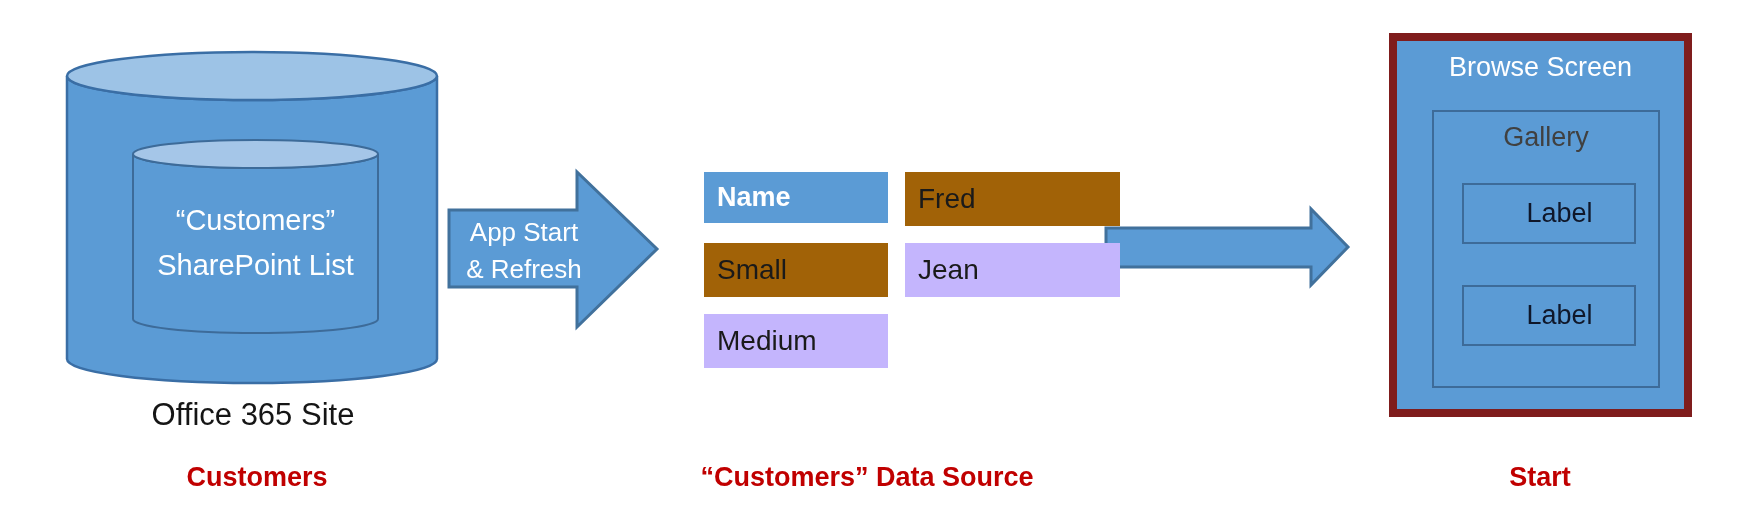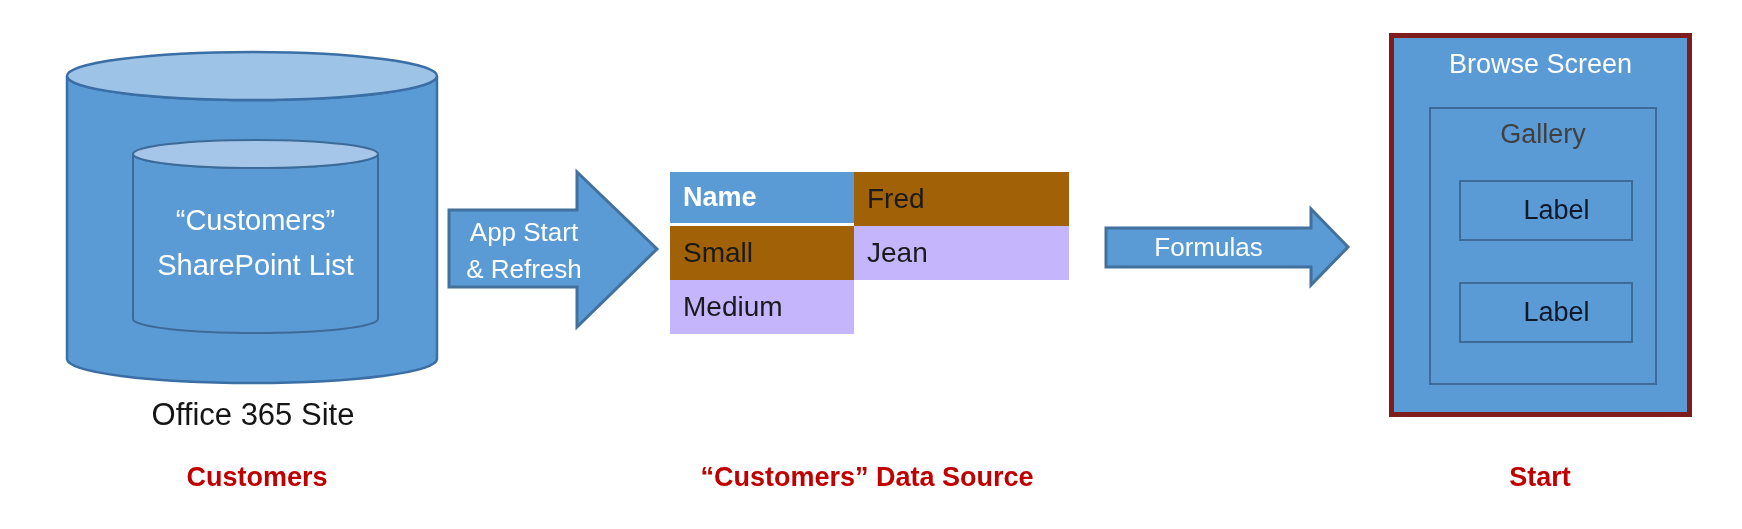--- a/index.html
+++ b/index.html
@@ -32,38 +32,38 @@
   }
   .caption{
     top:462px;text-align:center;font-size:27px;font-weight:700;color:#C00000;
   }
   .caption-connection{left:107px;width:300px;}
   .caption-datasource{left:617px;width:500px;}
   .caption-screen{left:1390px;width:300px;}
 
   
   .ds-table{
-    left:638px;top:172px;width:402px;
+    left:672px;top:172px;width:402px;
     display:grid;grid-template-columns:184px 215px;grid-auto-rows:auto;
-    gap:0;background:transparent;padding-left:32px;
+    gap:17px;background:transparent;padding-left:32px;
   }
   .ds-cell{
     padding-left:13px;display:flex;align-items:center;
     font-size:28px;color:#1a1a1a;
   }
   .ds-head{
     background:#5B9BD5;color:#fff;font-weight:700;font-size:27px;height:51px;
   }
   .ds-row0{background:#a16207;height:54px;}
   .ds-row1{background:#c4b5fd;height:54px;}
 
   
   .browse-screen{
     left:1389px;top:33px;width:303px;height:384px;box-sizing:border-box;
-    background:#5B9BD5;border:5px solid #7f1d1d;
+    background:#5B9BD5;border:8px solid #7f1d1d;
   }
   .bs-title{
     margin-top:11px;text-align:center;color:#fff;font-size:27px;
   }
   .gallery{
     position:absolute;left:35px;top:69px;width:228px;height:278px;
     box-sizing:border-box;border:2px solid #3D6B99;
   }
   .g-title{
     margin-top:10px;text-align:center;color:#404040;font-size:27px;
@@ -111,21 +111,20 @@
   </div>
 
   <div class="abs ds-table">
     <div class="ds-cell ds-head">Name</div>
     <div class="ds-cell ds-row0">Fred</div>
     <div class="ds-cell ds-row0">Small</div>
     <div class="ds-cell ds-row1">Jean</div>
     <div class="ds-cell ds-row1">Medium</div>
   </div>
 
-  <div class="abs arrow2-text">Formulas</div>
 
   <div class="abs browse-screen">
     <div class="bs-title">Browse Screen</div>
     <div class="gallery">
       <div class="g-title">Gallery</div>
       <div class="g-label g-label-1">Label</div>
       <div class="g-label g-label-2">Label</div>
     </div>
   </div>
 

